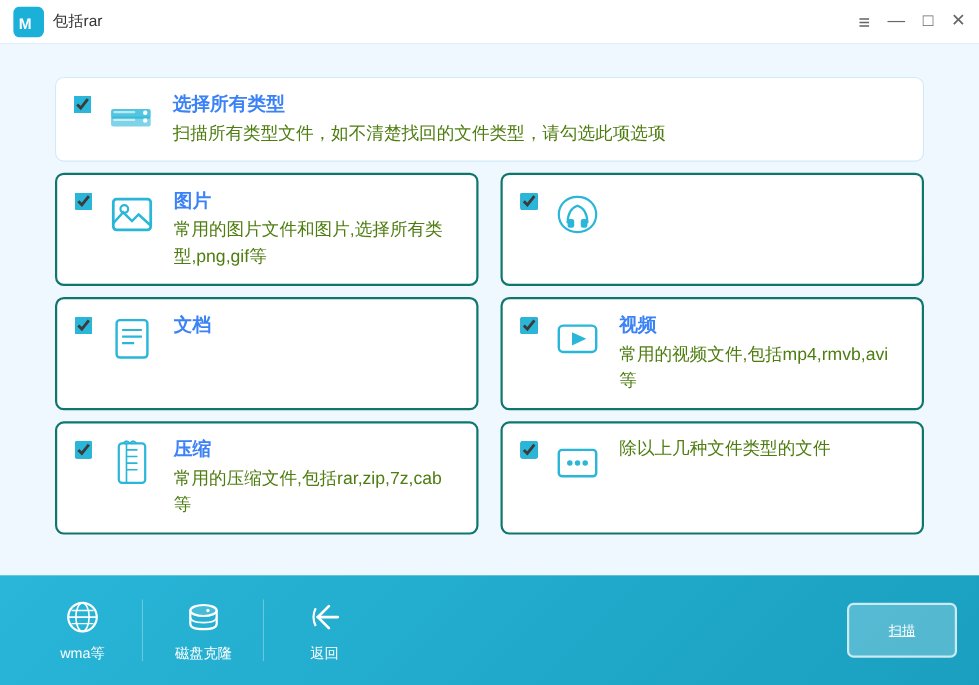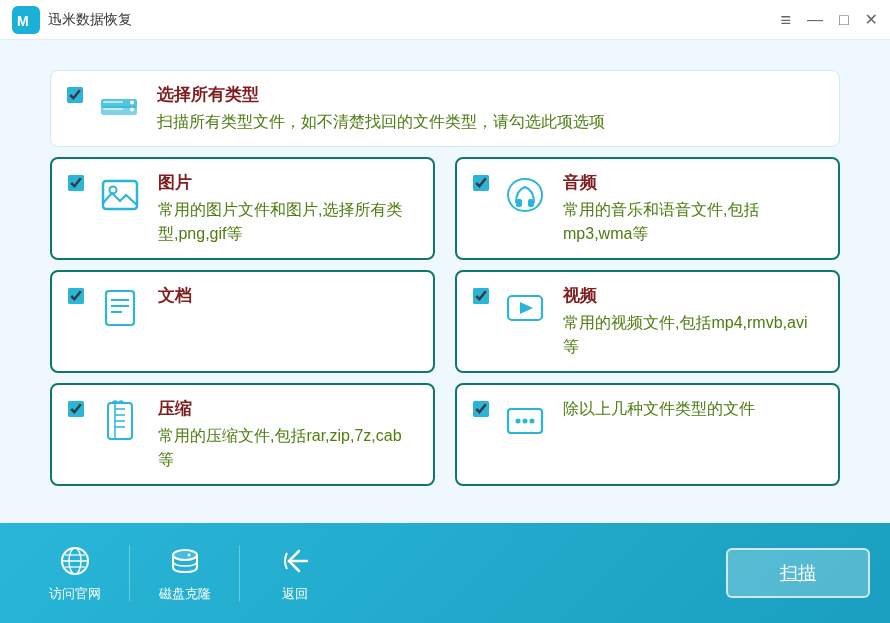--- a/index.html
+++ b/index.html
@@ -108,21 +108,21 @@
       justify-content: center;
     }
     .cat-icon svg {
       width: 44px;
       height: 44px;
     }
 
     
     .cat-text h3 {
       font-size: 17px;
-      color: #7f1d1d;
+      color: #3b82f6;
       font-weight: 600;
       margin-bottom: 4px;
     }
     .cat-text p {
       font-size: 16px;
       color: #4d7c0f;
       line-height: 1.5;
     }
 
     
@@ -179,48 +179,48 @@
       height: 32px;
       fill: #fff;
     }
     .bottom-action-item .action-label {
       font-size: 13px;
       color: #fff;
     }
 
     .scan-button {
       margin-left: auto;
-      width: 144px;
+      width: 100px;
       height: 50px;
       background: rgba(255,255,255,0.25);
       border: 2px solid rgba(255,255,255,0.7);
       border-radius: 6px;
       color: #fff;
-      font-size: 18px;
+      font-size: 12px;
       cursor: pointer;
       display: flex;
       align-items: center;
       justify-content: center;
       font-family: 'Microsoft YaHei', SimHei, sans-serif;
       transition: background 0.2s;
       text-decoration: underline;
     }
   </style>
 </head>
 <body>
 
 <div class="title-bar">
 
   <div class="title-bar-logo">
     <svg viewBox="0 0 28 28" xmlns="http://www.w3.org/2000/svg">
       <rect width="28" height="28" rx="6" fill="#1ab0d8"></rect>
       <text x="5" y="20" font-size="14" font-weight="bold" fill="#fff" font-family="Arial">M</text>
     </svg>
   </div>
-  <span class="title-bar-text">迅米数据恢复</span>
+  <span class="title-bar-text">包括rar</span>
   <div class="title-bar-controls">
     <span style="font-size:18px;">≡</span>
     <span>—</span>
     <span>□</span>
     <span class="close-btn">✕</span>
   </div>
 </div>
 
 <div class="main-content">
   <div class="category-grid">
@@ -268,24 +268,20 @@
         <div class="checkbox-wrap">
           <input type="checkbox" checked="" style="">
         </div>
         <div class="cat-icon">
           <svg viewBox="0 0 44 44" fill="none" xmlns="http://www.w3.org/2000/svg">
             <path d="M22 6 C12 6 5 13 5 22 C5 31 12 38 22 38 C32 38 39 31 39 22 C39 13 32 6 22 6Z" stroke="#29b6d8" stroke-width="2" fill="none"></path>
             <path d="M13 28 L13 32 Q13 34 15 34 L17 34 Q19 34 19 32 L19 28 Q19 26 17 26 L15 26 Q13 26 13 28Z" fill="#29b6d8"></path>
             <path d="M25 28 L25 32 Q25 34 27 34 L29 34 Q31 34 31 32 L31 28 Q31 26 29 26 L27 26 Q25 26 25 28Z" fill="#29b6d8"></path>
             <path d="M13 30 C13 22 16 16 22 14 C28 16 31 22 31 30" stroke="#29b6d8" stroke-width="2" fill="none"></path>
           </svg>
-        </div>
-        <div class="cat-text">
-          <h3>音频</h3>
-          <p>常用的音乐和语音文件,包括mp3,wma等</p>
         </div>
       </div>
     </div>
 
     <div class="category-row">
       <div class="category-item">
         <div class="checkbox-wrap">
           <input type="checkbox" checked="" style="">
         </div>
         <div class="cat-icon">
@@ -370,21 +366,21 @@
     <div class="bottom-action-item">
       <div class="action-icon">
         <svg viewBox="0 0 32 32" xmlns="http://www.w3.org/2000/svg">
           <circle cx="16" cy="16" r="13" stroke="white" stroke-width="2" fill="none"></circle>
           <ellipse cx="16" cy="16" rx="6" ry="13" stroke="white" stroke-width="1.5" fill="none"></ellipse>
           <line x1="3" y1="16" x2="29" y2="16" stroke="white" stroke-width="1.5"></line>
           <line x1="6" y1="10" x2="26" y2="10" stroke="white" stroke-width="1.2"></line>
           <line x1="6" y1="22" x2="26" y2="22" stroke="white" stroke-width="1.2"></line>
         </svg>
       </div>
-      <span class="action-label">访问官网</span>
+      <span class="action-label">wma等</span>
     </div>
 
 
     <div class="bottom-action-item">
       <div class="action-icon">
         <svg viewBox="0 0 32 32" xmlns="http://www.w3.org/2000/svg">
           <ellipse cx="16" cy="10" rx="12" ry="5" stroke="white" stroke-width="2" fill="none"></ellipse>
           <path d="M4 10 L4 22 Q4 27 16 27 Q28 27 28 22 L28 10" stroke="white" stroke-width="2" fill="none"></path>
           <ellipse cx="16" cy="10" rx="12" ry="5" fill="rgba(255,255,255,0.15)"></ellipse>
           <path d="M4 16 Q4 21 16 21 Q28 21 28 16" stroke="white" stroke-width="1.5" fill="none"></path>

